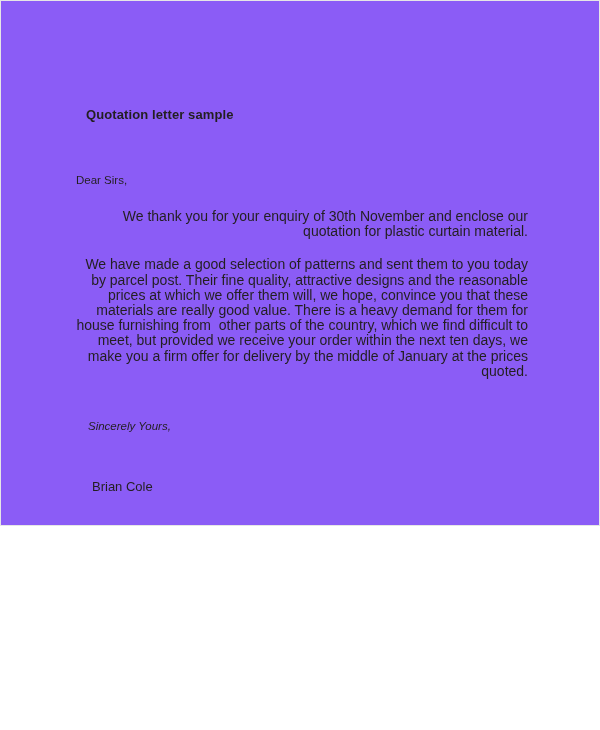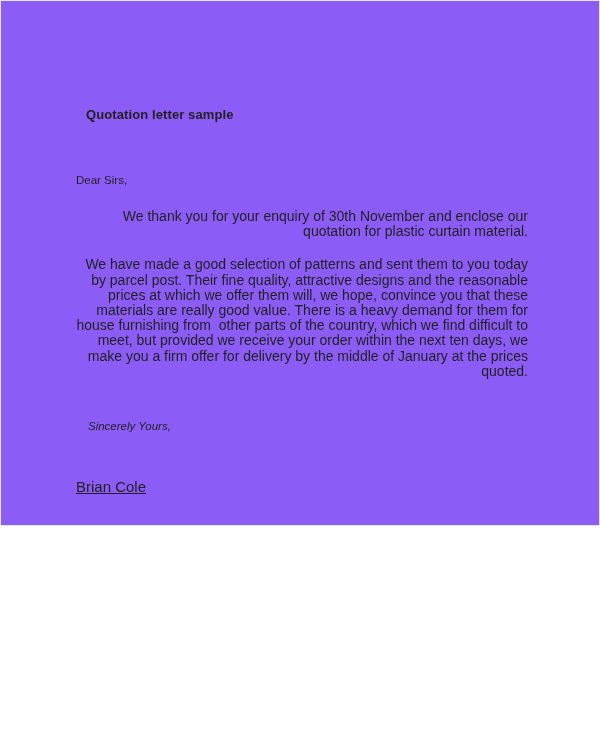--- a/index.html
+++ b/index.html
@@ -68,27 +68,26 @@
     left: 0;
     top: 406px;
     font-size: 11.5px;
     line-height: 14px;
     color: #231f20;
     margin: 12px;
     font-style: italic;
   }
   .signature {
     position: absolute;
-    left: 0;
+    left: 16px;
     top: 479px;
-    font-size: 15px;
+    font-size: 13px;
     line-height: 14px;
     color: #231f20;
     margin: 0;
-    text-decoration: underline;
   }
 </style>
 </head>
 <body>
 
 <div class="page">
 
   <div class="letter">
 
     <h1 class="doc-title">Quotation letter sample</h1>

